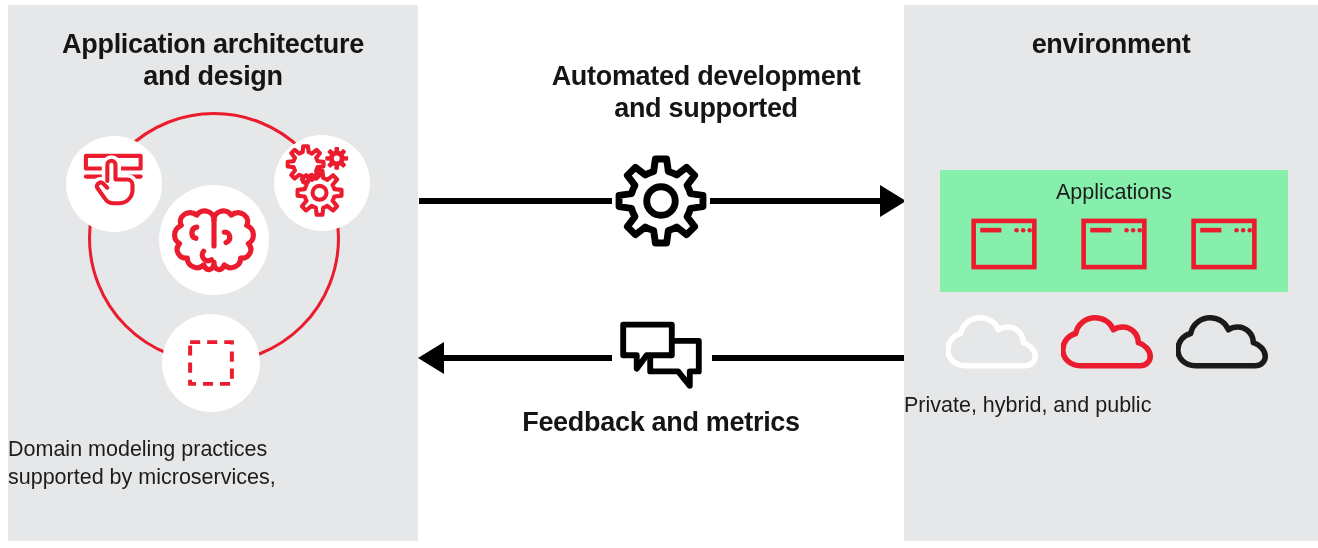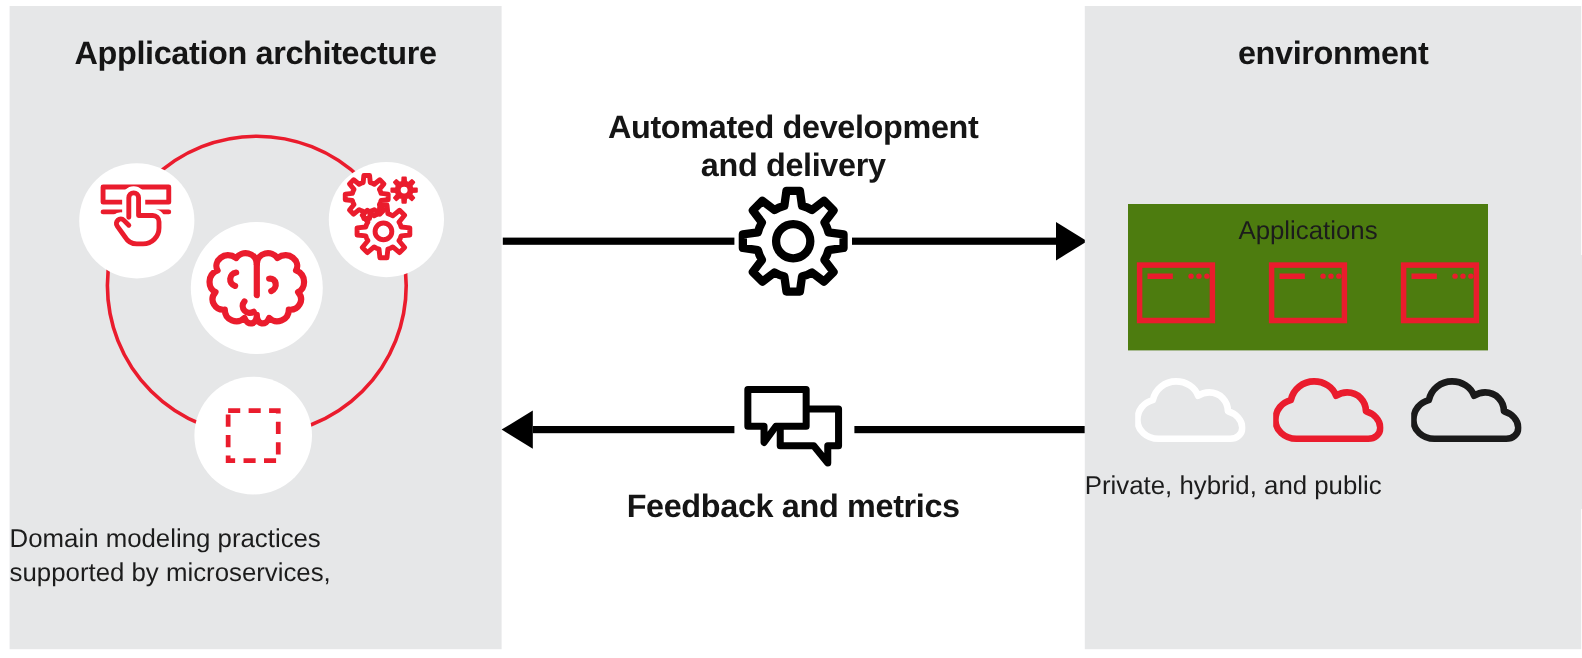--- a/index.html
+++ b/index.html
@@ -31,46 +31,47 @@
           display:flex;align-items:center;justify-content:center;}
   .circle.tl{left:58px;top:131px;width:96px;height:96px;}
   .circle.tr{left:266px;top:130px;width:96px;height:96px;}
   .circle.mid{left:151px;top:180px;width:110px;height:110px;}
   .circle.bot{left:154px;top:309px;width:98px;height:98px;}
 
   
   .flow-title{position:absolute;left:418px;width:486px;margin:0;text-align:center;
               font-size:27px;font-weight:700;line-height:1.2;letter-spacing:-0.3px;color:var(--text);}
   .flow-title span{display:block;}
-  #top-flow-title{top:90px;}
+  #top-flow-title{top:60px;padding-left:45px;}
   #bottom-flow-title{top:406px;}
   .arrow-line{position:absolute;height:6px;background:var(--arrow);}
   .arrow-head{position:absolute;width:0;height:0;border-top:16px solid transparent;border-bottom:16px solid transparent;}
   .arrow-head.right{border-left:26px solid var(--arrow);}
   .arrow-head.left{border-right:26px solid var(--arrow);}
   .flow-icon{position:absolute;}
 
   
-  .apps-box{position:absolute;left:36px;top:165px;width:300px;height:122px;background:#4d7c0f;}
+  .apps-box{position:absolute;left:36px;top:165px;width:348px;height:122px;background:#86efac;}
   .apps-label{position:absolute;top:10px;left:0;right:0;margin:0;text-align:center;
               font-size:21.5px;color:#1c1c1c;}
   .windows{position:absolute;top:48px;left:0;right:0;display:flex;justify-content:center;gap:44px;}
   .clouds{position:absolute;top:310px;left:42px;display:flex;gap:23px;}
 
   svg{display:block;}
   .stroke-red{stroke:var(--red);fill:none;stroke-linecap:round;stroke-linejoin:round;}
 </style>
 </head>
 <body>
 
 <div class="stage">
 
   <section class="panel left">
     <h2>
       <span>Application architecture</span>
+      <span>and design</span>
     </h2>
 
     <div class="ring"></div>
 
     <div class="circle tl">
       <svg width="74" height="74" viewBox="0 0 100 100">
         <rect class="stroke-red" x="12" y="12" width="74" height="17" stroke-width="5.5"></rect>
         <path class="stroke-red" d="M12,40 H36" stroke-width="5.5"></path>
         <path class="stroke-red" d="M62,40 H86" stroke-width="5.5"></path>
         <path d="M41,46 V24 a5.5,5.5 0 0 1 11,0 v20 h16 a7,7 0 0 1 7,7 v7 a18,18 0 0 1 -18,18 h-7 a15,15 0 0 1 -13,-7.5 L28,56 c-3.5,-5 3,-11 7.5,-6.5 l5.5,5.5" fill="none" stroke="#ffffff" stroke-width="15" stroke-linecap="round" stroke-linejoin="round"></path>
@@ -105,21 +106,21 @@
     </div>
 
     <p class="caption">
       <span>Domain modeling practices</span>
       <span>supported by microservices,</span>
     </p>
   </section>
 
   <p class="flow-title" id="top-flow-title">
     <span>Automated development</span>
-    <span>and delivery</span>
+    <span>and supported</span>
   </p>
 
   <div class="arrow-line" style="left:419px;top:198px;width:193px;"></div>
   <div class="arrow-line" style="left:710px;top:198px;width:171px;"></div>
   <div class="arrow-head right" style="left:880px;top:185px;"></div>
   <svg class="flow-icon" style="left:615px;top:155px;" width="92" height="92" viewBox="0 0 100 100">
     <path fill="#ffffff" stroke="var(--arrow)" stroke-width="7.5" stroke-linejoin="round" d="M42.0,18.0 L43.9,4.4 L56.1,4.4 L58.0,18.0 L62.6,19.5 L67.0,21.7 L77.9,13.4 L86.6,22.1 L78.3,33.0 L80.5,37.4 L82.0,42.0 L95.6,43.9 L95.6,56.1 L82.0,58.0 L80.5,62.6 L78.3,67.0 L86.6,77.9 L77.9,86.6 L67.0,78.3 L62.6,80.5 L58.0,82.0 L56.1,95.6 L43.9,95.6 L42.0,82.0 L37.4,80.5 L33.0,78.3 L22.1,86.6 L13.4,77.9 L21.7,67.0 L19.5,62.6 L18.0,58.0 L4.4,56.1 L4.4,43.9 L18.0,42.0 L19.5,37.4 L21.7,33.0 L13.4,22.1 L22.1,13.4 L33.0,21.7 L37.4,19.5 Z"></path>
     <circle cx="50" cy="50" r="15.5" fill="#ffffff" stroke="var(--arrow)" stroke-width="7.5"></circle>
   </svg>
 

